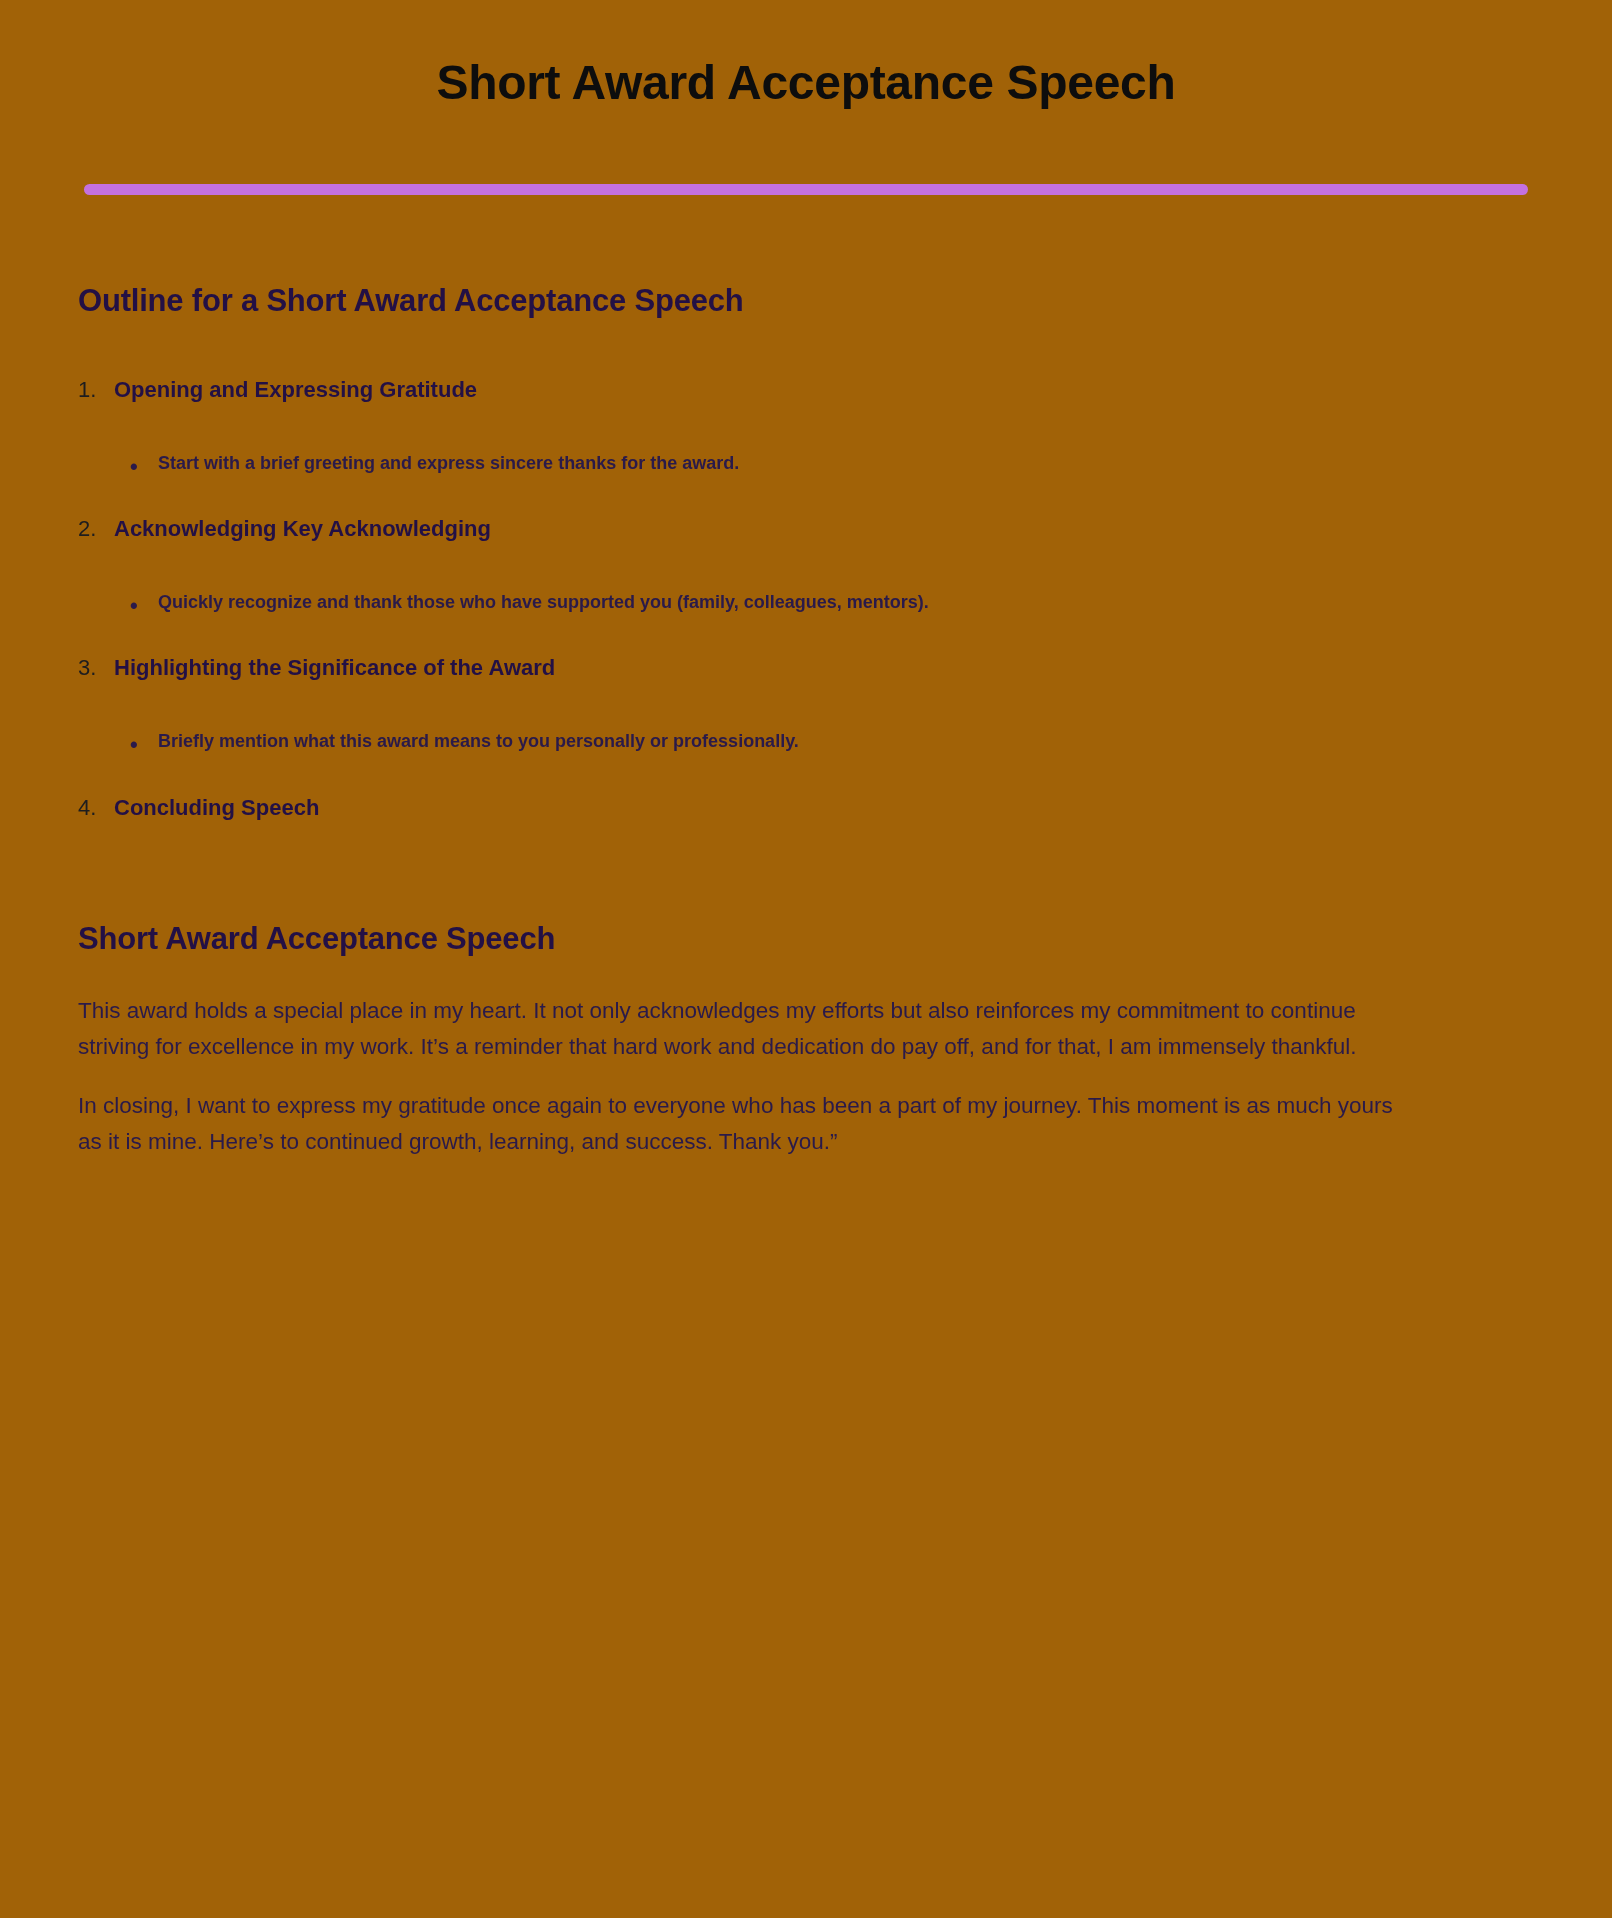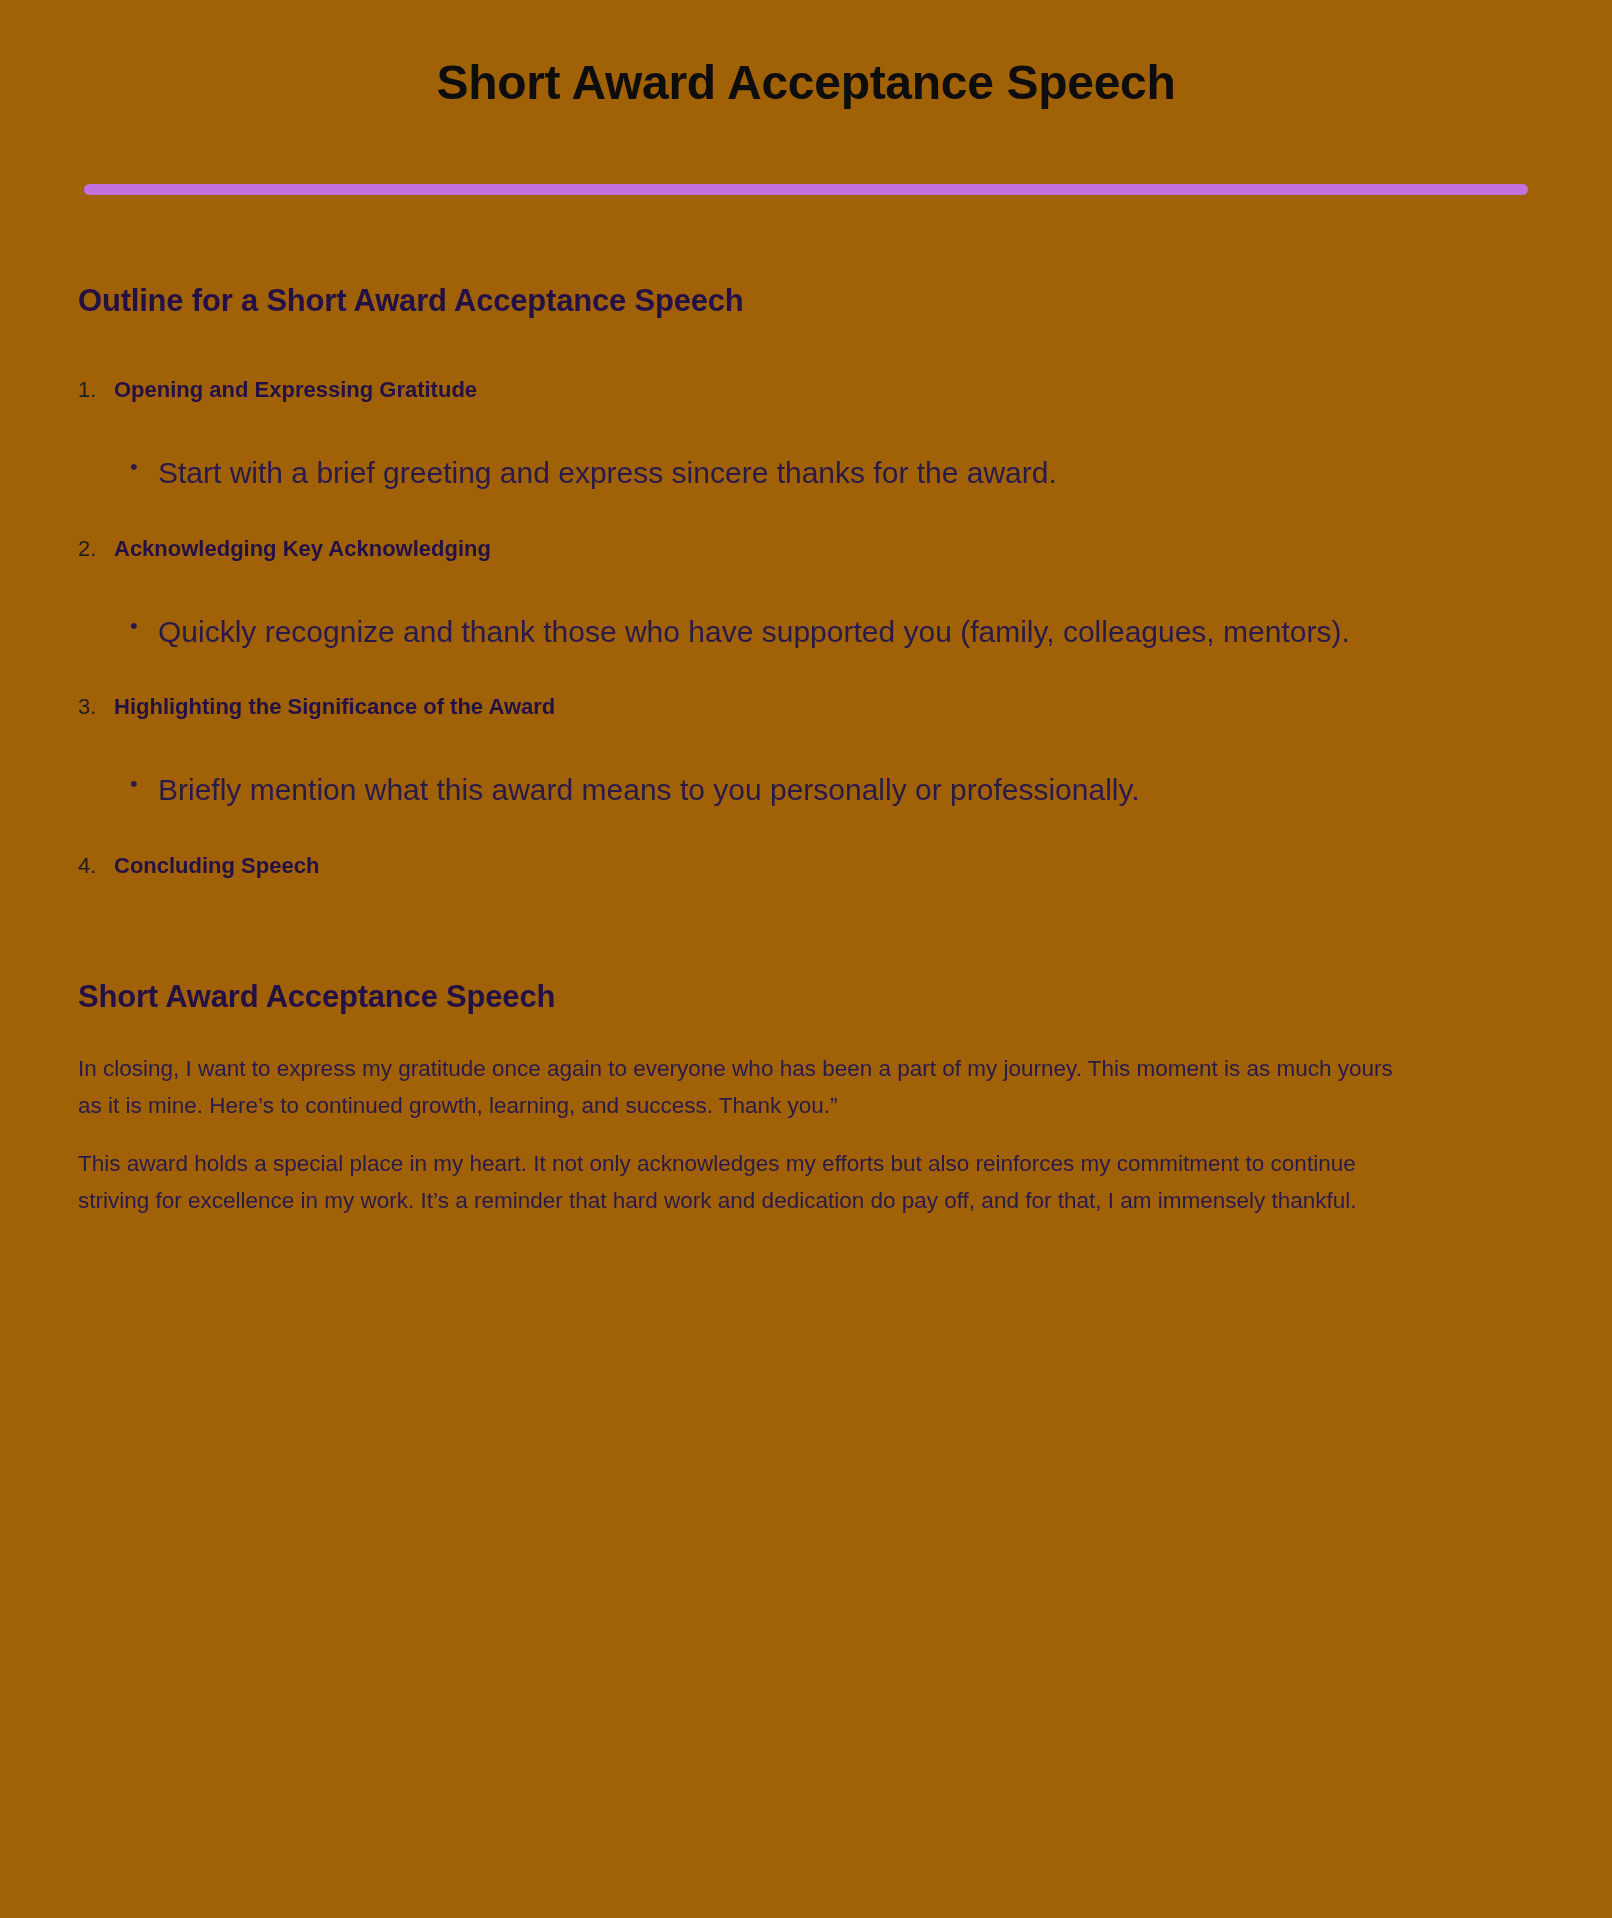--- a/index.html
+++ b/index.html
@@ -102,22 +102,22 @@
 
   ul.sub-bullets {
     list-style: none;
     margin: 22px 0 34px 0;
     padding: 0 0 0 52px;
   }
   ul.sub-bullets > li.sub-bullet {
     position: relative;
     padding-left: 28px;
     margin-bottom: 6px;
-    font-size: 30px;
-    font-weight: 400;
+    font-size: 18px;
+    font-weight: 700;
     color: #2a1a4a;
     line-height: 1.62;
     margin-top: 42px;
   }
   ul.sub-bullets > li.sub-bullet::before {
     content: "\2022";
     position: absolute;
     left: 0;
     top: 0;
     font-size: 22px;
@@ -185,18 +185,18 @@
         <li class="outline-item">
           <span class="outline-label">Concluding Speech</span>
         </li>
 
       </ol>
     </section>
 
     <section class="speech-section">
       <h2 class="section-heading">Short Award Acceptance Speech</h2>
 
+      <p class="speech-paragraph">This award holds a special place in my heart. It not only acknowledges my efforts but also reinforces my commitment to continue striving for excellence in my work. It’s a reminder that hard work and dedication do pay off, and for that, I am immensely thankful.</p>
       <p class="speech-paragraph">In closing, I want to express my gratitude once again to everyone who has been a part of my journey. This moment is as much yours as it is mine. Here’s to continued growth, learning, and success. Thank you.”</p>
-      <p class="speech-paragraph">This award holds a special place in my heart. It not only acknowledges my efforts but also reinforces my commitment to continue striving for excellence in my work. It’s a reminder that hard work and dedication do pay off, and for that, I am immensely thankful.</p>
     </section>
 
   </main>
 </div>
 
 </body></html>

